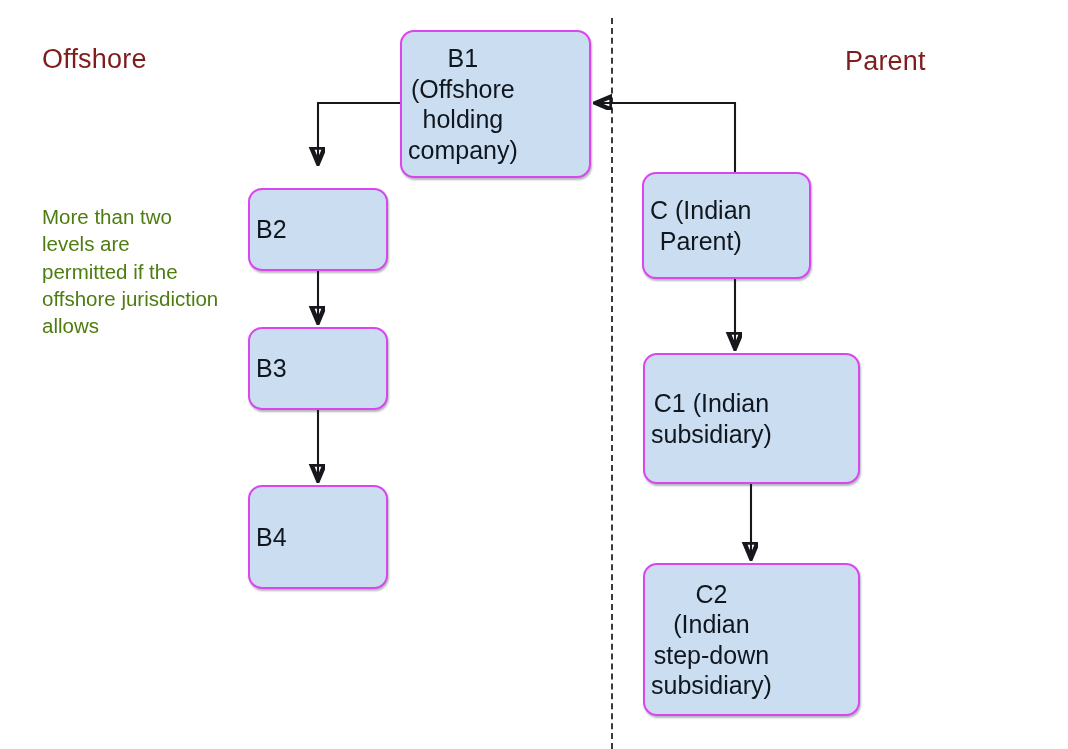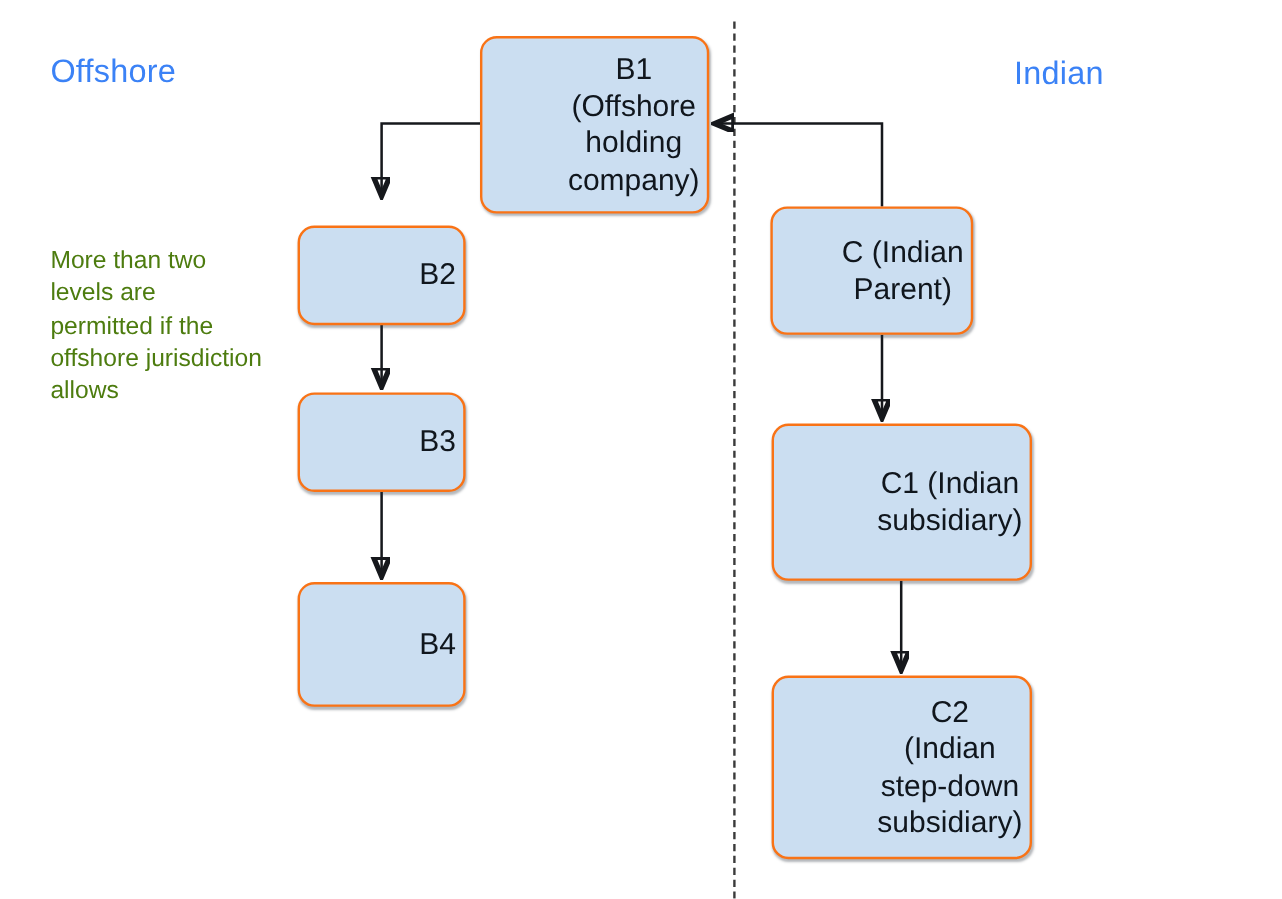--- a/index.html
+++ b/index.html
@@ -18,21 +18,21 @@
     height: 749px;
     background: #ffffff;
     overflow: hidden;
   }
 
   
   .region-label {
     position: absolute;
     font-size: 27px;
     font-weight: 400;
-    color: #3b82f6;
+    color: #7f1d1d;
     letter-spacing: 0.2px;
     white-space: nowrap;
   }
   #region-offshore { left: 42px;  top: 44px; }
   #region-india    { left: 845px; top: 46px; }
 
   
   #side-note {
     position: absolute;
     left: 42px;
@@ -52,26 +52,26 @@
     width: 0;
     height: 731px;
     border-left: 2px dashed #3a3a3a;
   }
 
   
   .node {
     position: absolute;
     box-sizing: border-box;
     background: #cbdef1;
-    border: 2px solid #f97316;
+    border: 2px solid #d946ef;
     border-radius: 14px;
     box-shadow: 1px 2px 2px rgba(40,50,60,0.35);
     display: flex;
     align-items: center;
-    justify-content: flex-end;
+    justify-content: flex-start;
     text-align: center;
     font-size: 25px;
     line-height: 1.22;
     color: #10161d;
     padding: 2px 6px;
   }
   .node .node-label { display: block; white-space: pre-line; }
 
   #node-b1 { left: 400px; top: 30px;  width: 191px; height: 148px; }
   #node-b2 { left: 248px; top: 168px; width: 140px; height:  83px; margin-top: 20px; }
@@ -92,21 +92,21 @@
   }
   #connectors path, #connectors line { fill: none; stroke: #16181c; stroke-width: 2.1px; }
 </style>
 </head>
 <body>
 
 <div id="canvas">
 
   <div class="region-label" id="region-offshore">Offshore</div>
 
-  <div class="region-label" id="region-india">Indian</div>
+  <div class="region-label" id="region-india">Parent</div>
 
   <div id="side-note">More than two levels are permitted if the offshore jurisdiction allows</div>
 
   <div id="divider"></div>
 
   <svg id="connectors" viewBox="0 0 1068 749" xmlns="http://www.w3.org/2000/svg">
     <defs>
       <marker id="arrowhead" markerWidth="9" markerHeight="9" refX="7.4" refY="3.2" orient="auto" markerUnits="strokeWidth">
         <path d="M0,0 L7.6,3.2 L0,6.4 z" fill="#16181c" stroke="none"></path>
       </marker>

